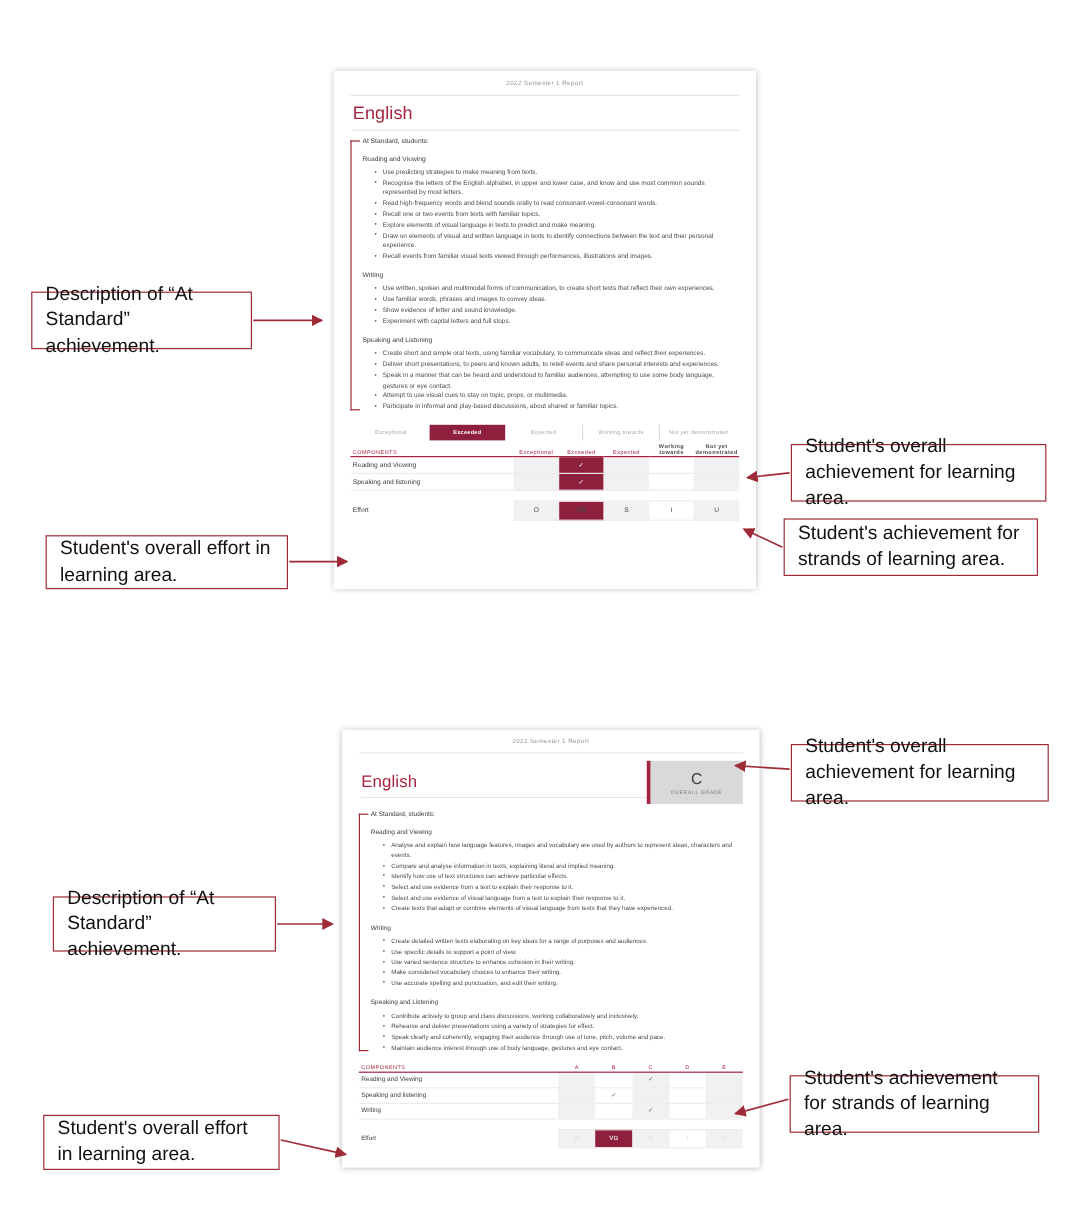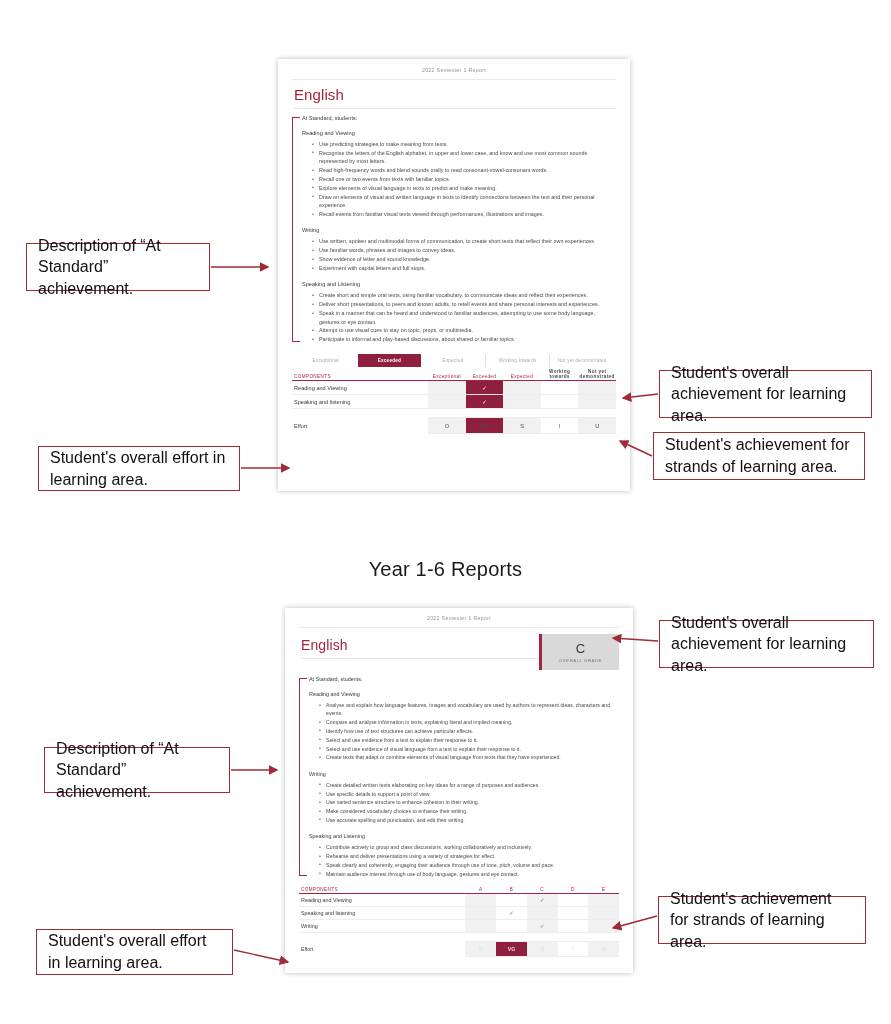--- a/index.html
+++ b/index.html
@@ -30,21 +30,21 @@
 
   .card-inner{position:relative;width:100%;height:100%;padding:0 14px;box-sizing:border-box;}
 
   .sem-line{
     text-align:center;color:#9b8f93;font-size:5.2px;
     letter-spacing:0.35px;padding-top:8px;padding-bottom:6px;
     border-bottom:1px solid #ebe7e8;
   }
   #card-y16 .sem-line{padding-top:7px;}
 
-  .la-header{position:relative;display:flex;align-items:flex-start;}
+  .la-header{position:relative;display:flex;align-items:center;}
   .la-title{
     color:#a6243f;font-size:15px;font-weight:400;
     padding:6px 0 5px 2px;letter-spacing:0.1px;flex:1;
   }
   #card-y16 .la-title{font-size:14px;padding-top:9px;}
   .la-rule{border-bottom:1px solid #e9e5e6;margin:0 0 0 2px;}
 
   
   .grade-box{
     width:80px;height:36px;background:#d9d9d9;
@@ -242,21 +242,20 @@
           <td class="eff-sel">VG</td>
           <td class="eff-shade">S</td>
           <td>I</td>
           <td class="eff-shade">U</td>
         </tr>
       </tbody>
         </table>
     </div>
   </div>
 
-  <div class="section-title" id="title-y16">Year 1-6 Reports</div>
 
   <div class="report-card" id="card-y16">
     <div class="card-inner">
       <div class="sem-line">2022 Semester 1 Report</div>
 
       <div class="la-header">
         <div style="flex:1">
           <div class="la-title">English</div>
           <div class="la-rule"></div>
         </div>

